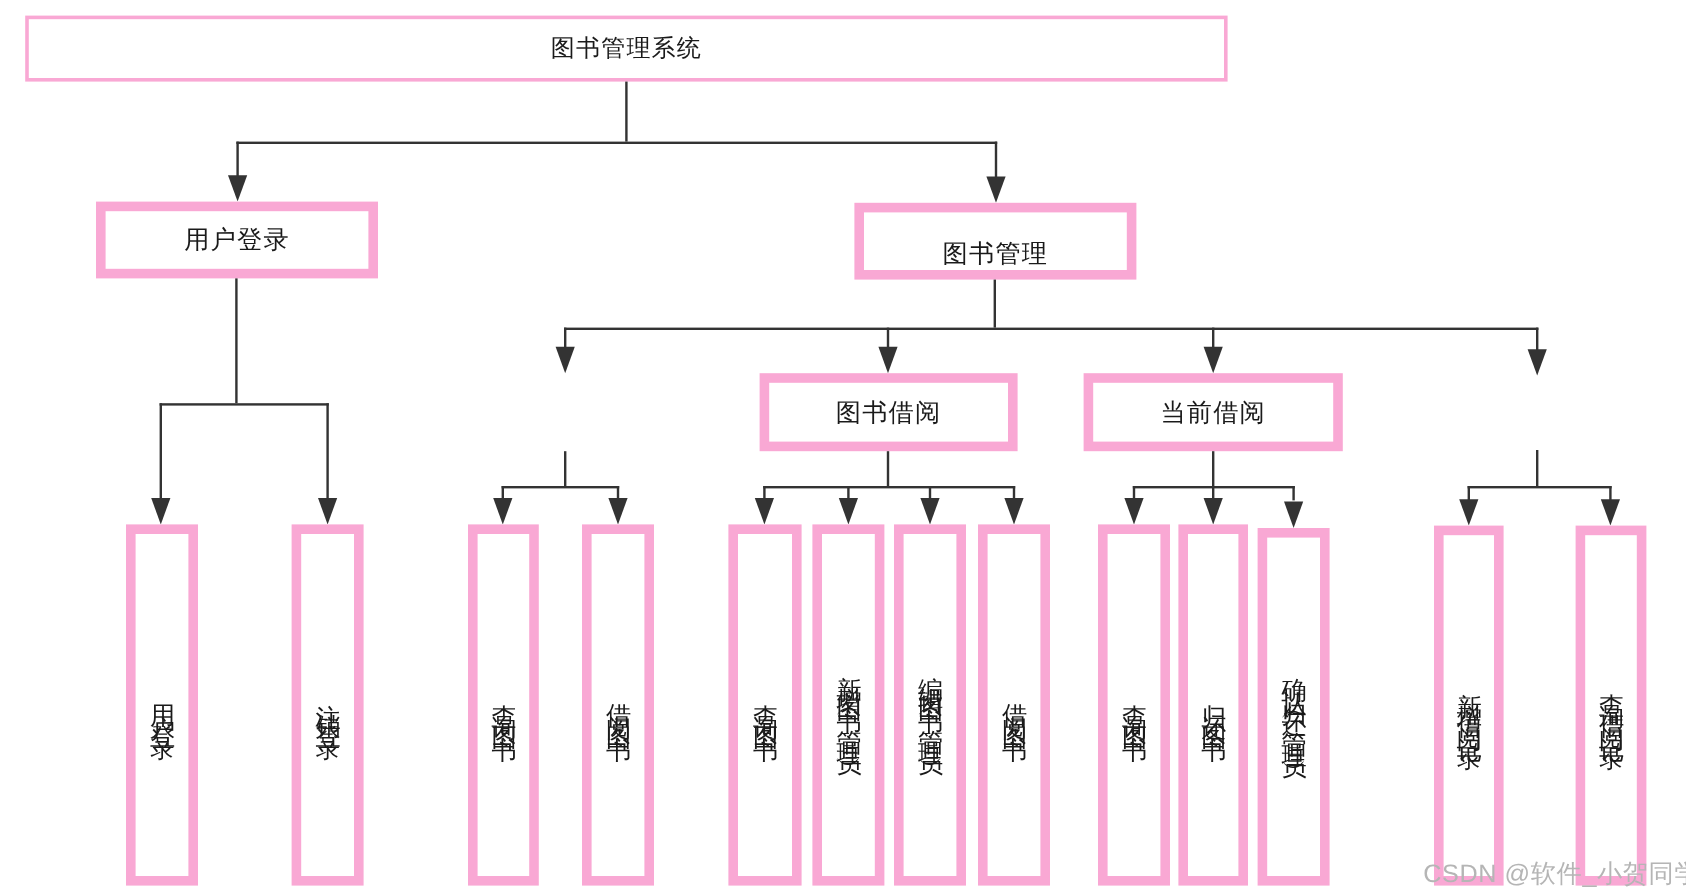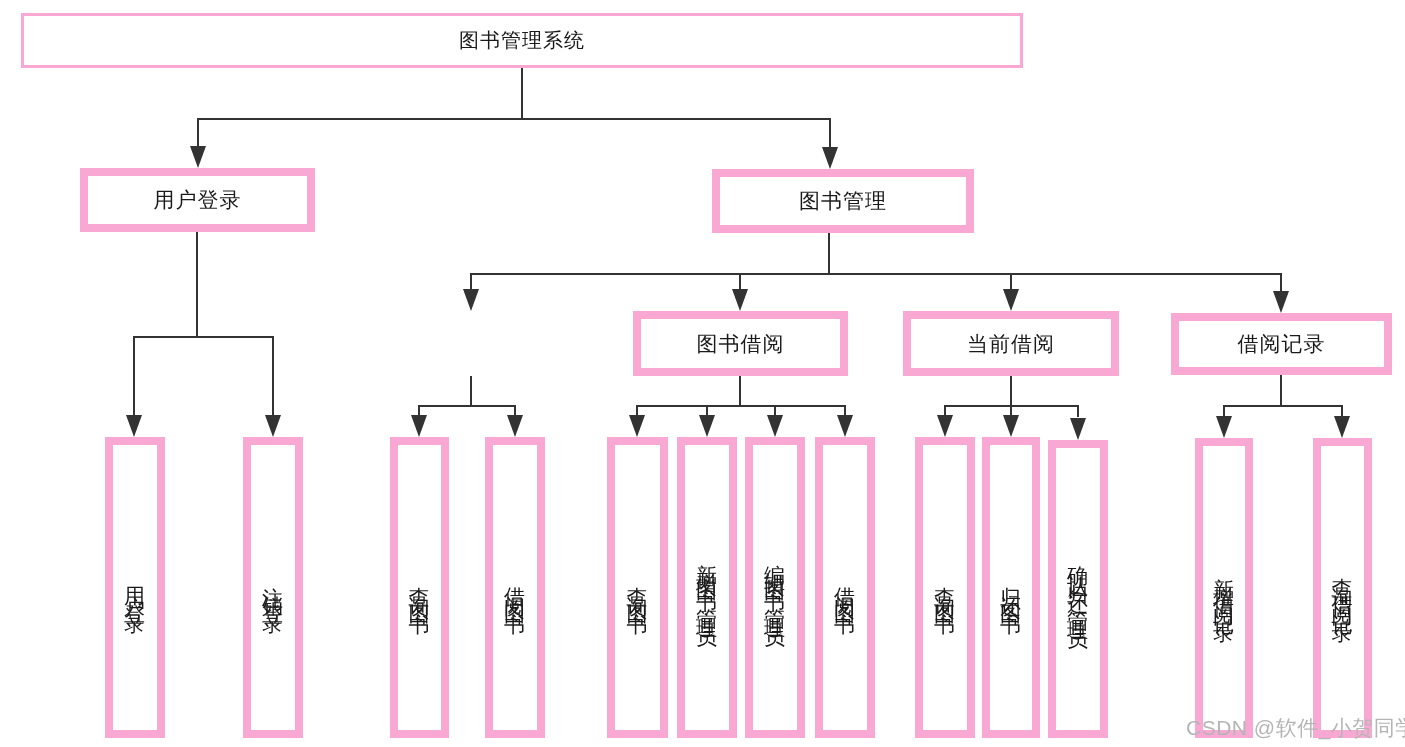--- a/index.html
+++ b/index.html
@@ -43,21 +43,21 @@
   <div class="vline" style="left:521px; top:68px; width:2px; height:50px;"></div>
   <div class="hline" style="left:197px; top:118px; width:634px; height:2px;"></div>
   <div class="vline" style="left:197px; top:118px; width:2px; height:32px;"></div>
   <div class="arrowhead" style="left:190px; top:146px;"></div>
   <div class="vline" style="left:829px; top:118px; width:2px; height:33px;"></div>
   <div class="arrowhead" style="left:822px; top:147px;"></div>
 
   <div class="box" style="left:80px; top:168px; width:235px; height:64px;">
     <span class="label">用户登录</span>
   </div>
-  <div class="box" style="left:712px; top:169px; width:262px; height:64px;">
+  <div class="box" style="left:712px; top:169px; width:235px; height:64px;align-items:flex-end;">
     <span class="label">图书管理</span>
   </div>
 
   <div class="vline" style="left:196px; top:232px; width:2px; height:104px;"></div>
   <div class="hline" style="left:133px; top:336px; width:141px; height:2px;"></div>
   <div class="vline" style="left:133px; top:336px; width:2px; height:81px;"></div>
   <div class="arrowhead" style="left:126px; top:415px;"></div>
   <div class="vline" style="left:272px; top:336px; width:2px; height:81px;"></div>
   <div class="arrowhead" style="left:265px; top:415px;"></div>
 
@@ -77,23 +77,20 @@
   <div class="vline" style="left:1010px; top:273px; width:2px; height:20px;"></div>
   <div class="arrowhead" style="left:1003px; top:289px;"></div>
   <div class="vline" style="left:1280px; top:273px; width:2px; height:20px;"></div>
   <div class="arrowhead" style="left:1273px; top:291px;"></div>
 
   <div class="box" style="left:633px; top:311px; width:215px; height:65px;">
     <span class="label">图书借阅</span>
   </div>
   <div class="box" style="left:903px; top:311px; width:216px; height:65px;">
     <span class="label">当前借阅</span>
-  </div>
-  <div class="box" style="left:1171px; top:313px; width:221px; height:62px;">
-    <span class="label">借阅记录</span>
   </div>
 
   <div class="vline" style="left:470px; top:376px; width:2px; height:29px;"></div>
   <div class="hline" style="left:418px; top:405px; width:98px; height:2px;"></div>
   <div class="vline" style="left:418px; top:405px; width:2px; height:12px;"></div>
   <div class="arrowhead" style="left:411px; top:415px;"></div>
   <div class="vline" style="left:514px; top:405px; width:2px; height:12px;"></div>
   <div class="arrowhead" style="left:507px; top:415px;"></div>
 
   <div class="box vbox" style="left:390px; top:437px; width:59px; height:301px;">

